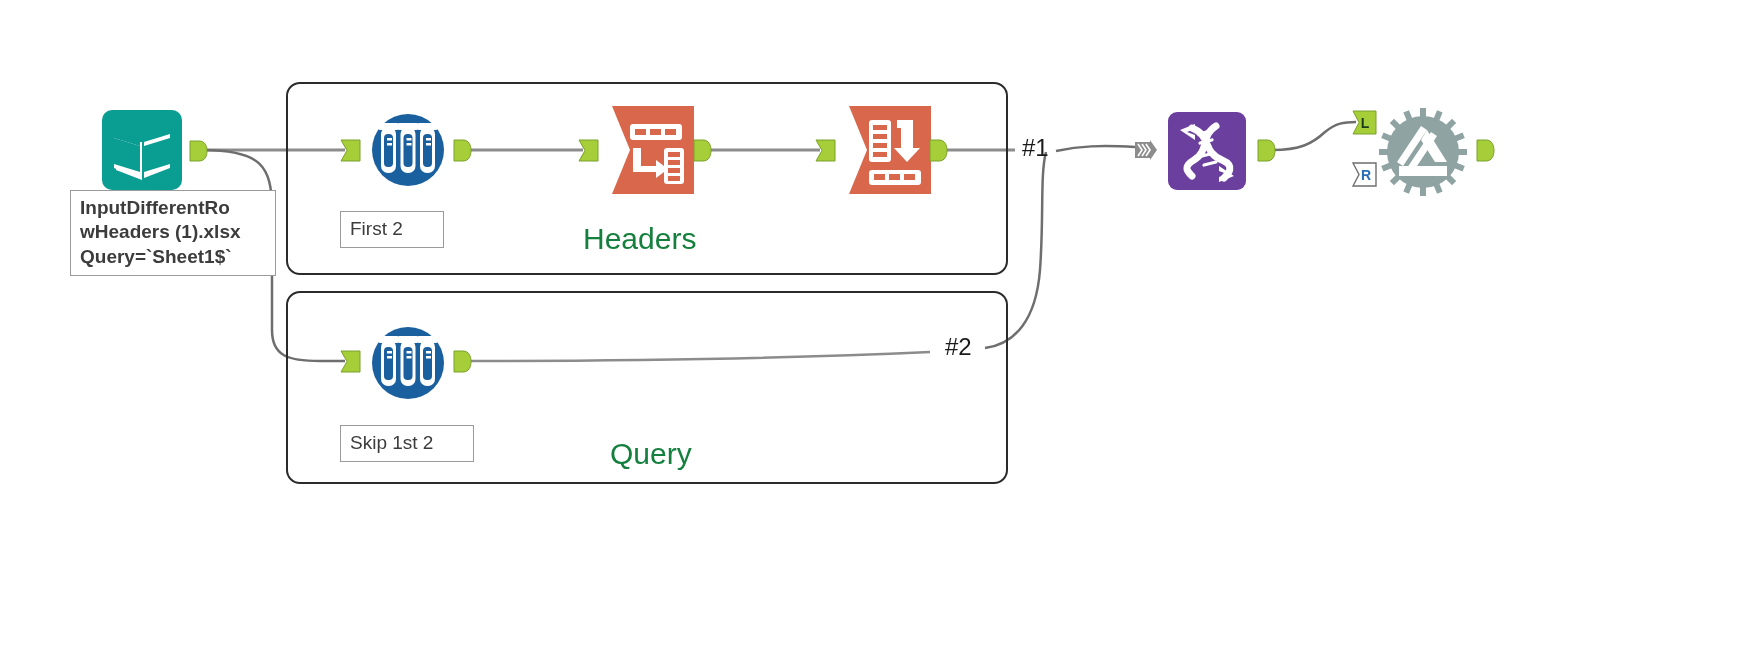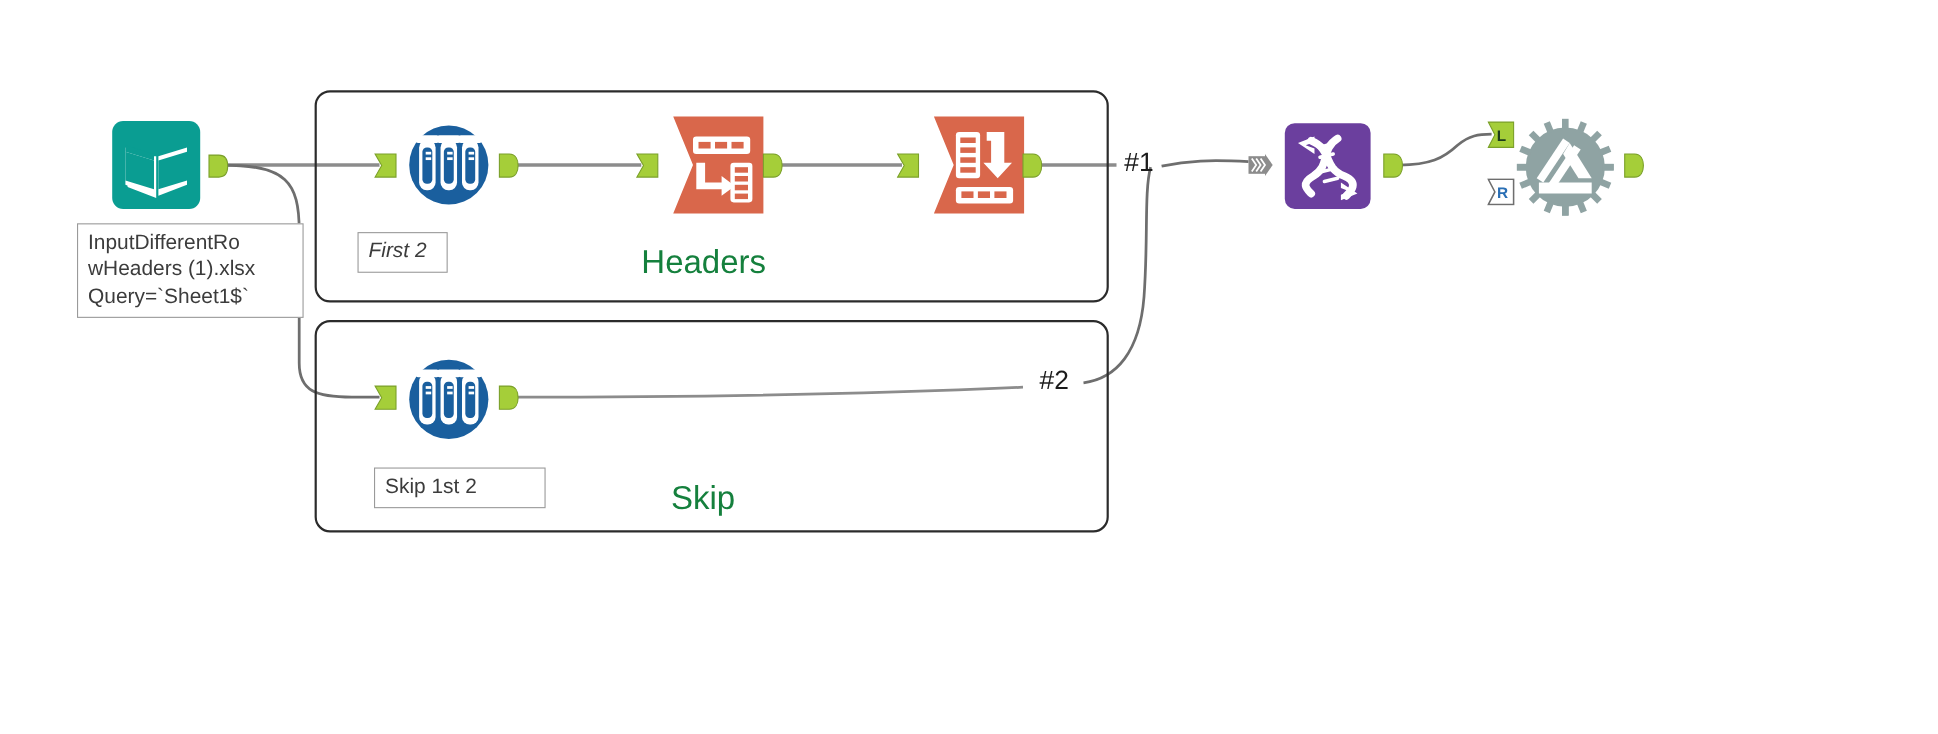--- a/index.html
+++ b/index.html
@@ -102,40 +102,40 @@
     <path d="M 468 361 C 640 361, 800 358, 930 352" stroke="#8c8c8c" stroke-width="2.5" fill="none"></path>
     <path d="M 985 348 C 1015 344, 1036 320, 1040 270 C 1044 215, 1040 175, 1046 152" stroke="#6e6e6e" stroke-width="2.5" fill="none"></path>
 
     <path d="M 1272 150 C 1300 150, 1312 144, 1325 132 C 1336 123, 1344 122, 1356 122" stroke="#6e6e6e" stroke-width="2.5" fill="none"></path>
   </svg>
 
   <div class="container-box" style="left:286px; top:82px; width:722px; height:193px;"></div>
   <div class="container-label" style="left:583px; top:222px;">Headers</div>
 
   <div class="container-box" style="left:286px; top:291px; width:722px; height:193px;"></div>
-  <div class="container-label" style="left:610px; top:437px;">Skip</div>
+  <div class="container-label" style="left:610px; top:437px;">Query</div>
 
   <div class="tool" style="left:100px; top:108px;">
     <svg width="84" height="84" viewBox="0 0 84 84">
       <rect x="2" y="2" width="80" height="80" rx="10" ry="10" fill="#0a9d92"></rect>
       <path d="M 14 26 L 40 34 L 40 70 L 14 60 Z" fill="#ffffff"></path>
       <path d="M 70 26 L 44 34 L 44 70 L 70 60 Z" fill="#ffffff"></path>
       <path d="M 14 24 L 40 32 L 40 38 L 14 30 Z" fill="#0a9d92"></path>
       <path d="M 14 30 L 40 38 L 40 64 L 14 56 Z" fill="#0a9d92"></path>
       <path d="M 70 30 L 44 38 L 44 64 L 70 56 Z" fill="#0a9d92"></path>
       <path d="M 42 34 L 42 72 L 16 62 L 16 58 L 40 67 L 40 34 Z" fill="#ffffff"></path>
     </svg>
   </div>
 
   <div class="anchor" style="left:188px; top:140px;">
     <svg width="20" height="22" viewBox="0 0 20 22">
       <path d="M 2 1 L 11 1 C 17 1, 19 6, 19 11 C 19 16, 17 21, 11 21 L 2 21 Z" fill="#a5ce39" stroke="#7ba02a" stroke-width="1"></path>
     </svg>
   </div>
-  <div class="anno-box multiline" style="left:70px; top:203px; width:206px;">InputDifferentRo
+  <div class="anno-box multiline" style="left:70px; top:190px; width:206px;font-weight:bold;">InputDifferentRo
 wHeaders (1).xlsx
 Query=`Sheet1$`</div>
 
   <div class="anchor" style="left:340px; top:139px;">
     <svg width="22" height="23" viewBox="0 0 22 23">
       <path d="M 1 1 L 20 1 L 20 22 L 1 22 L 7 11.5 Z" fill="#a5ce39" stroke="#7ba02a" stroke-width="1"></path>
     </svg>
   </div>
   <div class="tool" style="left:370px; top:112px;">
     <svg width="76" height="76" viewBox="0 0 76 76">
@@ -163,21 +163,21 @@
         <rect x="27.5" y="11" width="21" height="7" rx="2" ry="2"></rect>
         <rect x="47" y="11" width="21" height="7" rx="2" ry="2"></rect>
       </g>
     </svg>
   </div>
   <div class="anchor" style="left:452px; top:139px;">
     <svg width="20" height="23" viewBox="0 0 20 23">
       <path d="M 2 1 L 11 1 C 17 1, 19 6.5, 19 11.5 C 19 16.5, 17 22, 11 22 L 2 22 Z" fill="#a5ce39" stroke="#7ba02a" stroke-width="1"></path>
     </svg>
   </div>
-  <div class="anno-box" style="left:325px; top:211px; width:82px;font-style:italic;">First 2</div>
+  <div class="anno-box" style="left:340px; top:211px; width:104px;">First 2</div>
 
   <div class="anchor" style="left:578px; top:139px;">
     <svg width="22" height="23" viewBox="0 0 22 23">
       <path d="M 1 1 L 20 1 L 20 22 L 1 22 L 7 11.5 Z" fill="#a5ce39" stroke="#7ba02a" stroke-width="1"></path>
     </svg>
   </div>
   <div class="tool" style="left:608px; top:104px;">
     <svg width="90" height="92" viewBox="0 0 90 92">
       <path d="M 4 2 L 86 2 L 86 90 L 4 90 L 22 46 Z" fill="#d9674b"></path>
       <g fill="#ffffff">
@@ -265,21 +265,21 @@
         <rect x="27.5" y="11" width="21" height="7" rx="2" ry="2"></rect>
         <rect x="47" y="11" width="21" height="7" rx="2" ry="2"></rect>
       </g>
     </svg>
   </div>
   <div class="anchor" style="left:452px; top:350px;">
     <svg width="20" height="23" viewBox="0 0 20 23">
       <path d="M 2 1 L 11 1 C 17 1, 19 6.5, 19 11.5 C 19 16.5, 17 22, 11 22 L 2 22 Z" fill="#a5ce39" stroke="#7ba02a" stroke-width="1"></path>
     </svg>
   </div>
-  <div class="anno-box" style="left:340px; top:425px; width:156px;">Skip 1st 2</div>
+  <div class="anno-box" style="left:340px; top:425px; width:134px;">Skip 1st 2</div>
 
   <div class="conn-label" style="left:1022px; top:134px;">#1</div>
   <div class="conn-label" style="left:945px; top:333px;">#2</div>
 
   <div class="anchor" style="left:1134px; top:138px;">
     <svg width="28" height="24" viewBox="0 0 28 24">
       <rect x="1" y="4" width="15" height="16" fill="#8c8c8c"></rect>
       <path d="M 16 2 L 23 12 L 16 22 Z" fill="#8c8c8c"></path>
       <g stroke="#ffffff" stroke-width="1.6" fill="none">
         <path d="M 4 6 L 8 12 L 4 18"></path>

